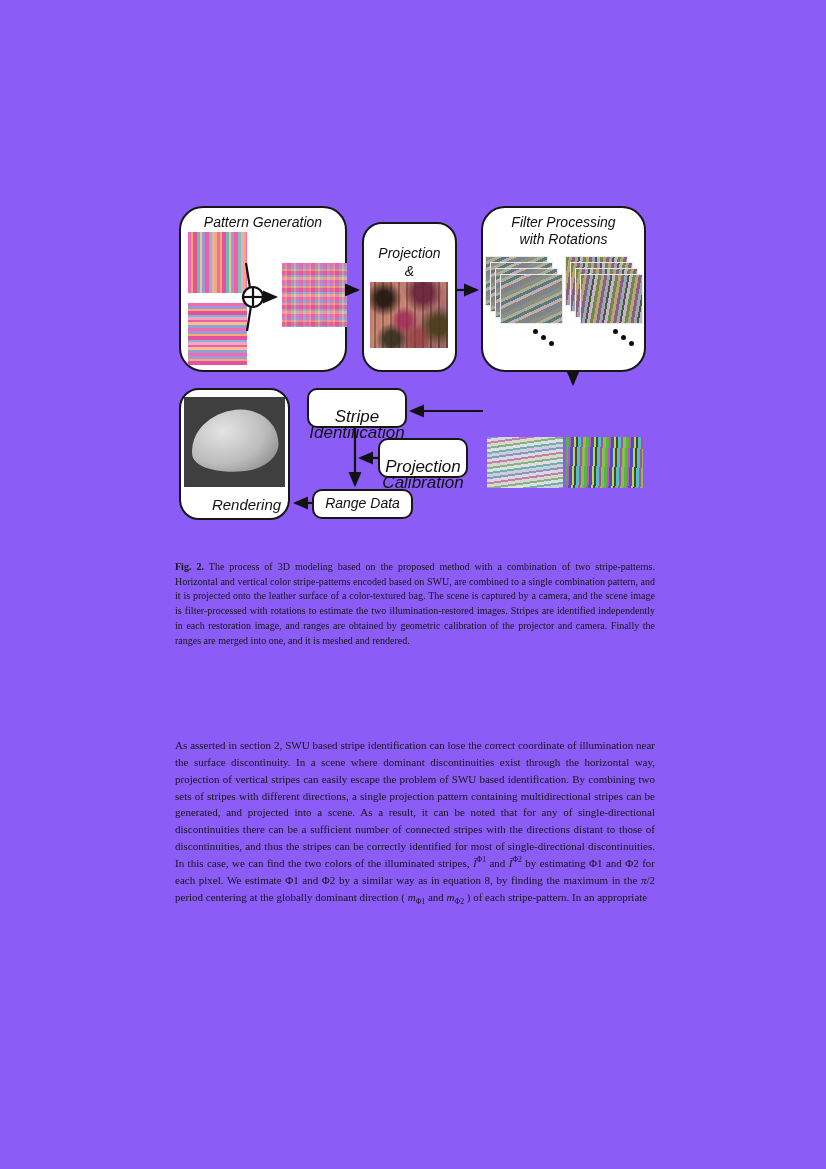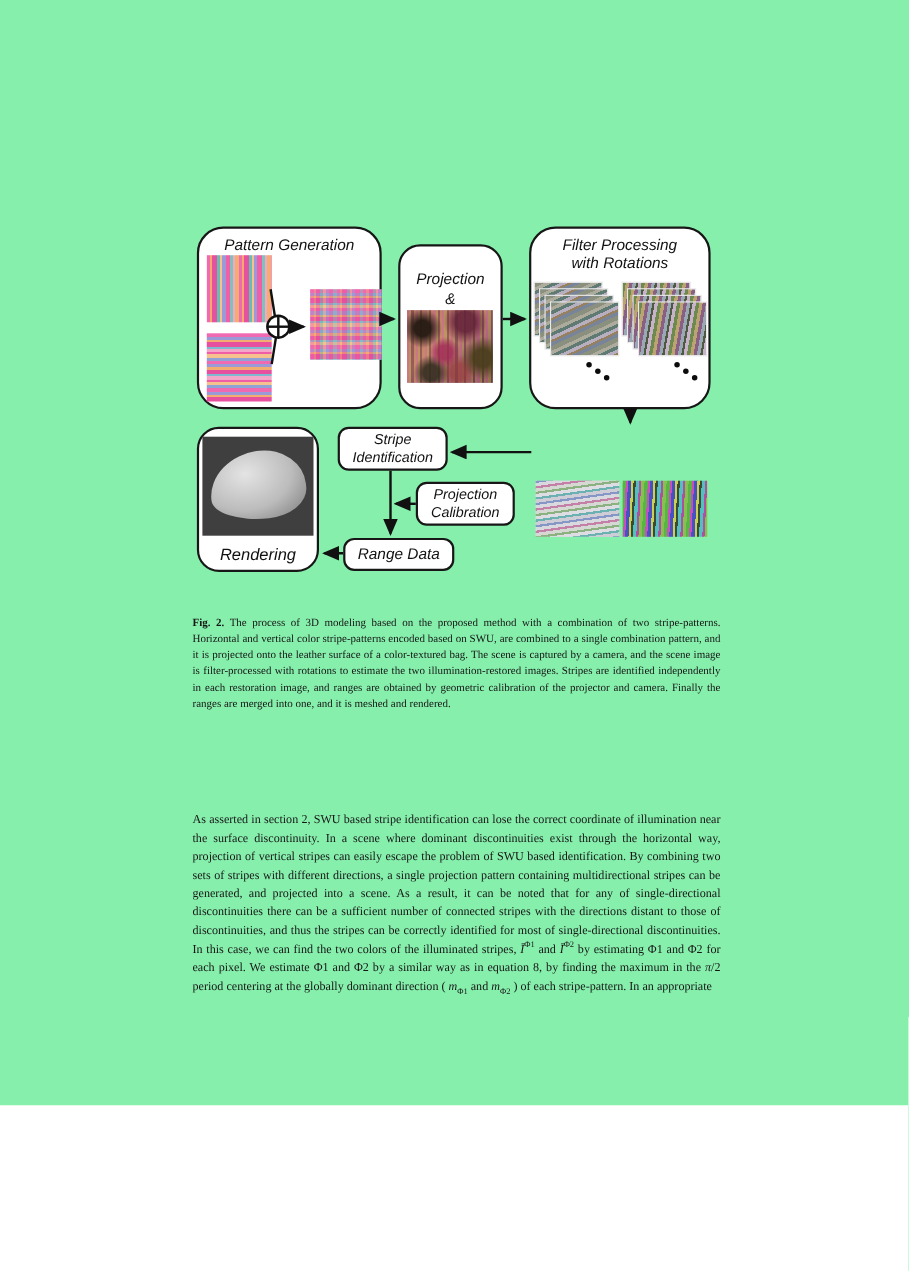--- a/index.html
+++ b/index.html
@@ -1,39 +1,39 @@
 <!DOCTYPE html>
 <html><head>
 <meta charset="utf-8">
 <style>
   html,body{margin:0;padding:0;background:#ffffff;}
-  .page{position:relative;width:826px;height:1005px;background:#86efac;overflow:hidden;
+  .page{position:relative;width:826px;height:1169px;background:#8b5cf6;overflow:hidden;
         font-family:"Liberation Serif",serif;color:#161616;}
 
   
   .fig{position:absolute;left:175px;top:200px;width:478px;height:326px;}
   .fbox{position:absolute;border:2.5px solid #171717;background:#ffffff;box-sizing:border-box;}
   .flabel{font-family:"Liberation Sans",sans-serif;font-style:italic;color:#111;
           text-align:center;line-height:17px;}
   .box-patgen{left:4px;top:6px;width:168px;height:166px;border-radius:24px;}
   .box-proj{left:187px;top:22px;width:95px;height:150px;border-radius:20px;}
   .box-filter{left:306px;top:6px;width:165px;height:166px;border-radius:24px;}
   .box-render{left:4px;top:188px;width:111px;height:132px;border-radius:20px;}
   .box-stripeid{left:132px;top:188px;width:100px;height:40px;border-radius:10px;}
   .box-geocal{left:203px;top:238px;width:90px;height:40px;border-radius:10px;}
   .box-range{left:137px;top:289px;width:101px;height:30px;border-radius:10px;}
   .box-illum{left:308px;top:188px;width:163px;height:132px;border-radius:24px;}
 
   .lab-patgen{margin-top:6px;font-size:14px;}
   .lab-proj{margin-top:20px;font-size:14px;line-height:18px;}
   .lab-filter{margin-top:6px;font-size:14px;}
   .lab-illum{margin-top:8px;font-size:13px;}
-  .lab-small{margin-top:2px;font-size:13px;line-height:16px;}
+  .lab-small{margin-top:19px;font-size:17px;line-height:16px;}
   .lab-range{font-size:14px;line-height:24px;}
-  .lab-render{position:absolute;left:0;bottom:5px;width:100%;font-size:15px;}
+  .lab-render{position:absolute;left:12px;bottom:5px;width:100%;font-size:15px;}
 
   .fimg{position:absolute;}
   .img-vstripes{left:13px;top:32px;width:59px;height:61px;
     background:repeating-linear-gradient(90deg,
       #f06ab2 0 3px,#f3a86e 3px 5px,#e74f9f 5px 9px,#68bdb2 9px 12px,#f6c18c 12px 14px,
       #9a9ad8 14px 17px,#ef5ea6 17px 21px,#7fc2bc 21px 24px,#f4a6c8 24px 26px,#f3ad6e 26px 29px);}
   .img-hstripes{left:13px;top:103px;width:59px;height:62px;
     background:repeating-linear-gradient(180deg,
       #f06ab2 0 3px,#9a9ad8 3px 6px,#f3ad6e 6px 8px,#e74f9f 8px 12px,#7fb9cf 12px 14px,
       #f4a6c8 14px 17px,#ef5ea6 17px 19px,#f6c18c 19px 22px,#8fa2d6 22px 25px);}

